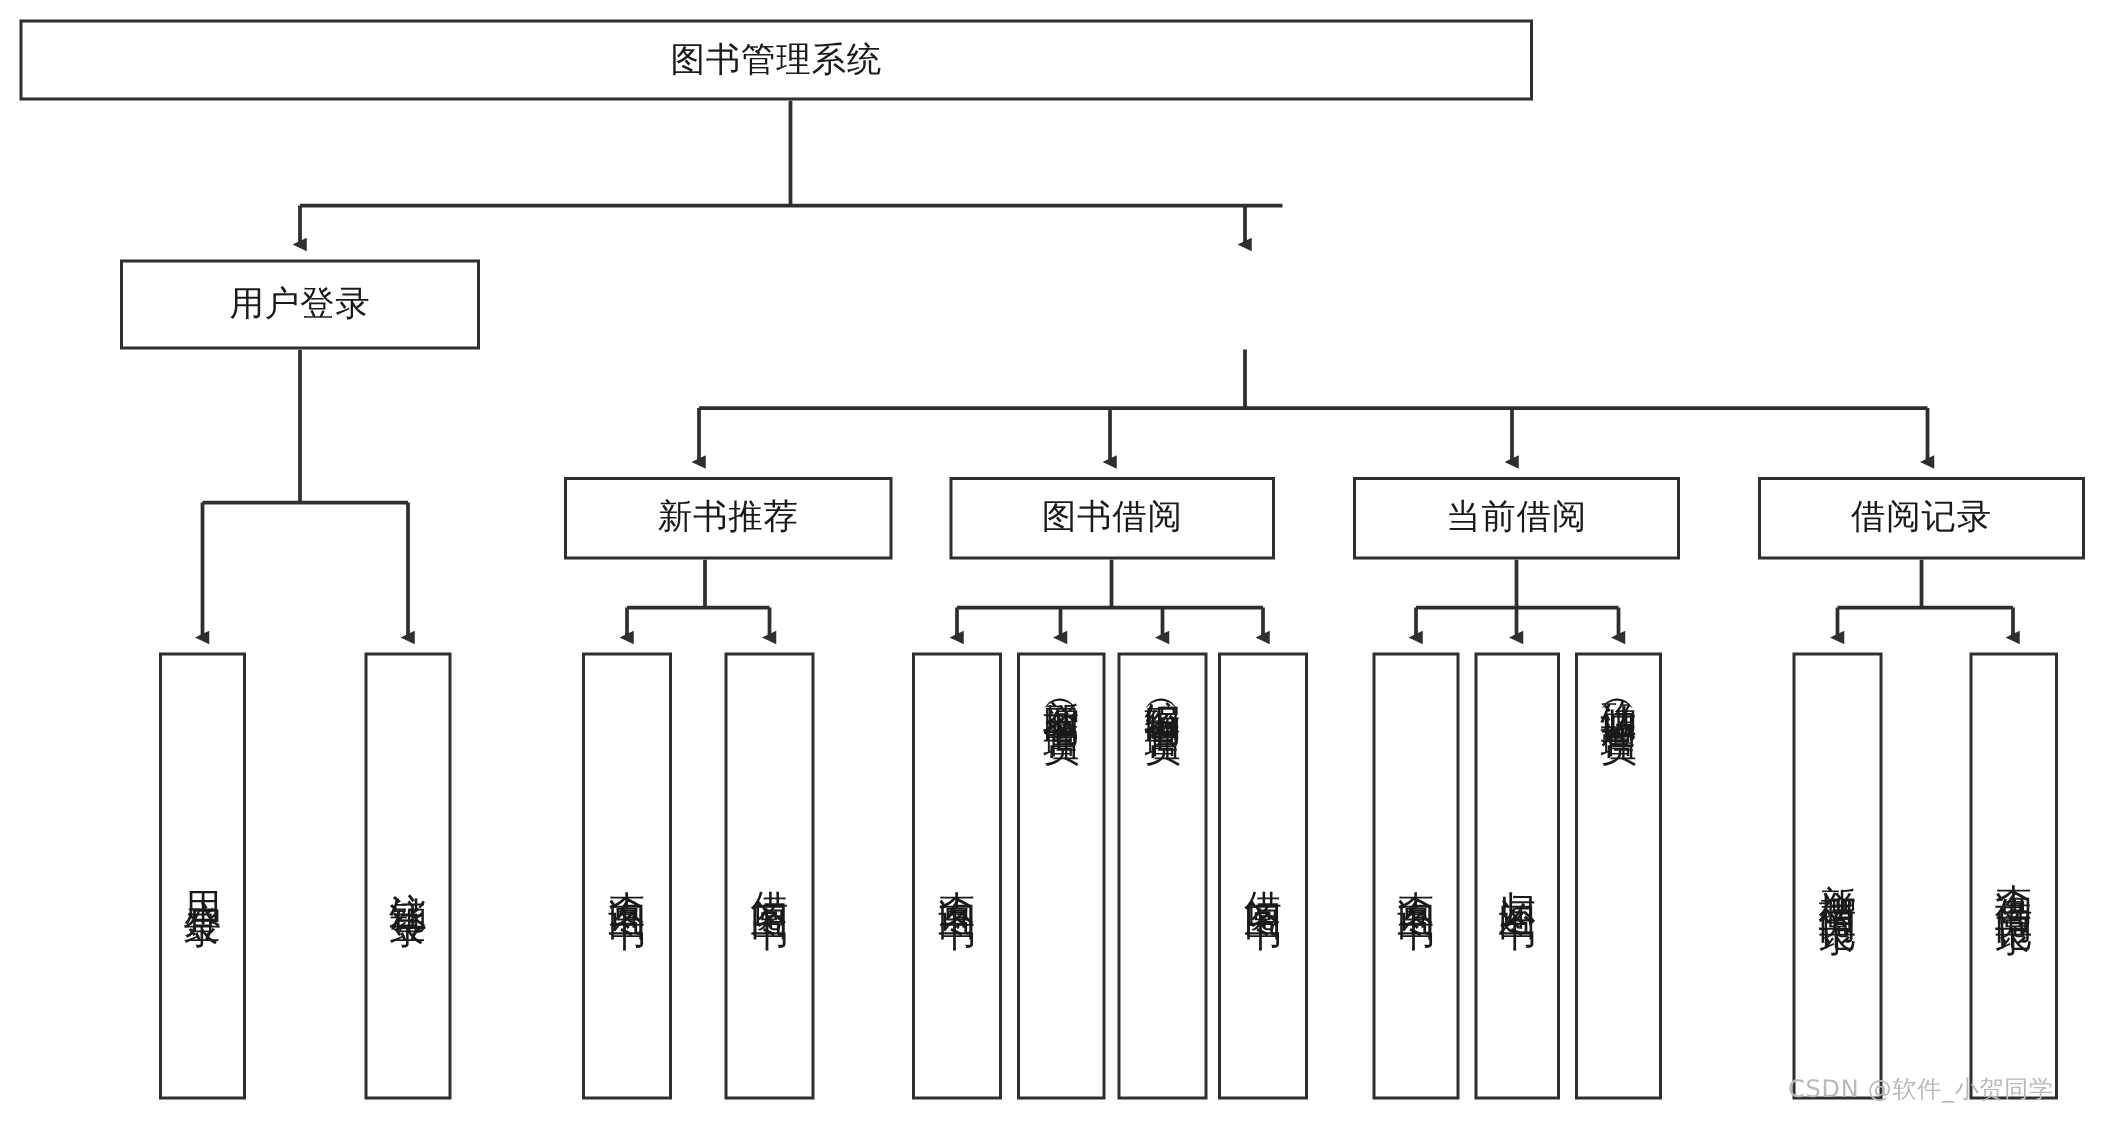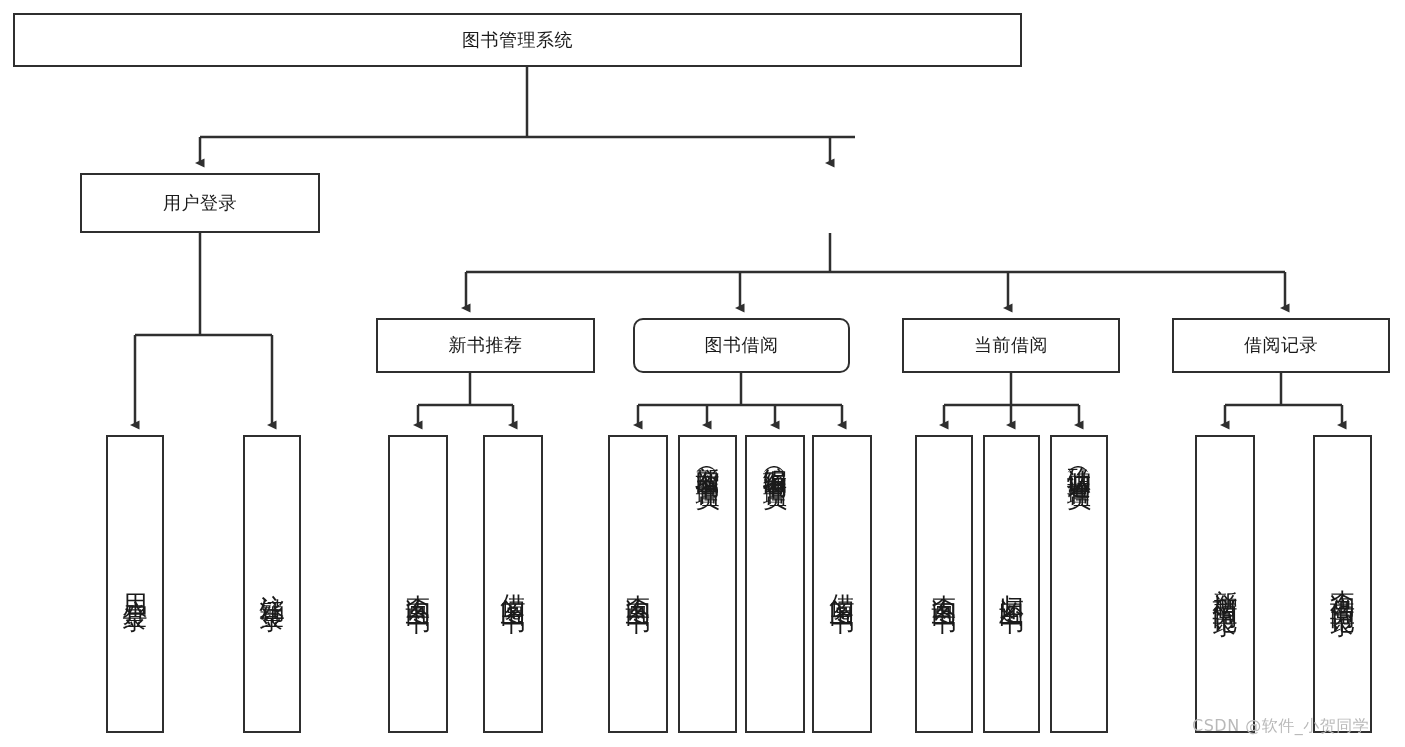--- a/index.html
+++ b/index.html
@@ -39,21 +39,21 @@
     color: #1a1a1a;
   }
   .node-label {
     display: block;
     text-align: center;
     line-height: 1.15;
     white-space: pre-line;
   }
   
   .node.horiz .node-label {
-    font-size: 18px;
+    font-size: 23px;
     letter-spacing: 0.5px;
     font-family: Liberation Serif, serif;
   }
   
   .node.vert {
     align-items: center;
     justify-content: center;
     padding: 6px 0;
   }
   .node.vert .node-label {
@@ -141,21 +141,21 @@
     <span class="node-label">图书管理系统</span>
   </div>
 
   <div class="node horiz" style="left:80px; top:173px; width:240px; height:60px;">
     <span class="node-label">用户登录</span>
   </div>
 
   <div class="node horiz" style="left:376px; top:318px; width:219px; height:55px;">
     <span class="node-label">新书推荐</span>
   </div>
-  <div class="node horiz" style="left:633px; top:318px; width:217px; height:55px;border-radius:10px;">
+  <div class="node horiz" style="left:633px; top:318px; width:217px; height:55px;">
     <span class="node-label">图书借阅</span>
   </div>
   <div class="node horiz" style="left:902px; top:318px; width:218px; height:55px;">
     <span class="node-label">当前借阅</span>
   </div>
   <div class="node horiz" style="left:1172px; top:318px; width:218px; height:55px;">
     <span class="node-label">借阅记录</span>
   </div>
 
   <div class="node vert" style="left:106px; top:435px; width:58px; height:298px;">

